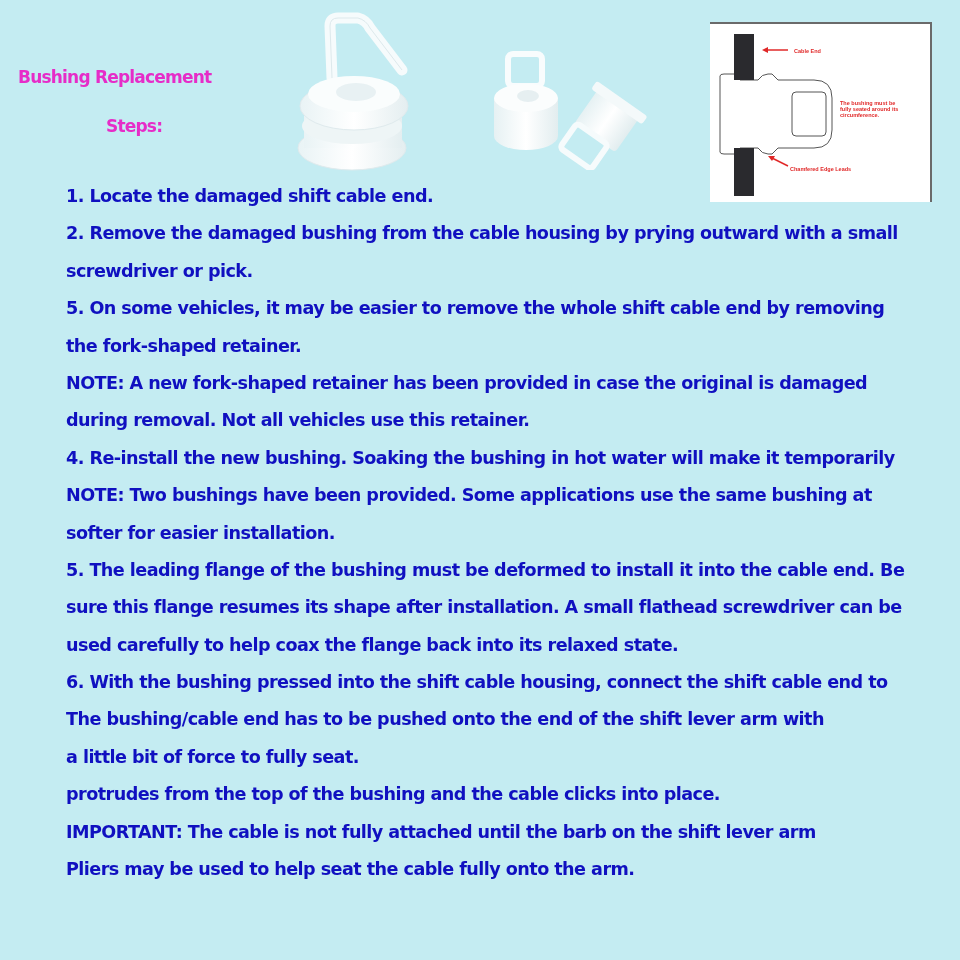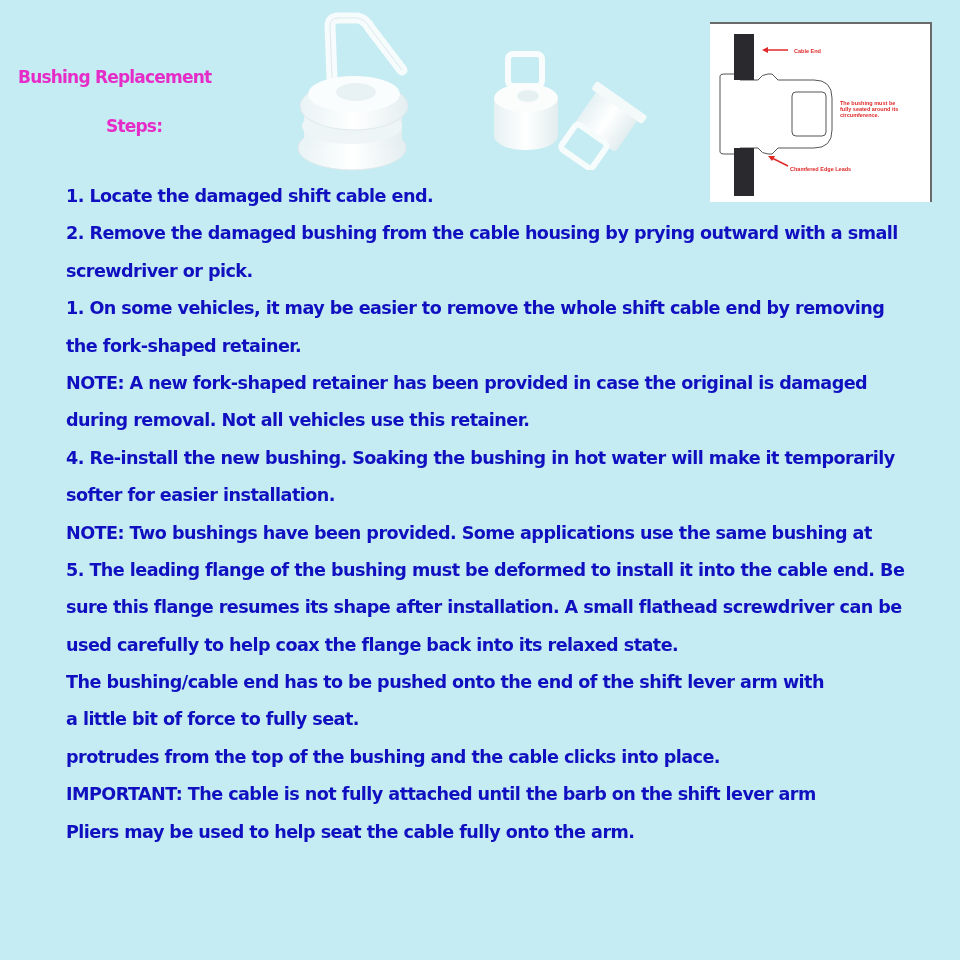--- a/index.html
+++ b/index.html
@@ -149,28 +149,29 @@
     <div>fully seated around its</div>
     <div>circumference.</div>
   </div>
   <div class="diag-label diag-chamfer">Chamfered Edge Leads</div>
 </div>
 
 <div class="steps">
   <div class="step-line">1. Locate the damaged shift cable end.</div>
   <div class="step-line">2. Remove the damaged bushing from the cable housing by prying outward with a small</div>
   <div class="step-line">screwdriver or pick.</div>
-  <div class="step-line">1. On some vehicles, it may be easier to remove the whole shift cable end by removing</div>
+  <div class="step-line">5. On some vehicles, it may be easier to remove the whole shift cable end by removing</div>
   <div class="step-line">the fork-shaped retainer.</div>
   <div class="step-line">NOTE: A new fork-shaped retainer has been provided in case the original is damaged</div>
   <div class="step-line">during removal. Not all vehicles use this retainer.</div>
   <div class="step-line">4. Re-install the new bushing. Soaking the bushing in hot water will make it temporarily</div>
+  <div class="step-line">NOTE: Two bushings have been provided. Some applications use the same bushing at</div>
   <div class="step-line">softer for easier installation.</div>
-  <div class="step-line">NOTE: Two bushings have been provided. Some applications use the same bushing at</div>
   <div class="step-line">5. The leading flange of the bushing must be deformed to install it into the cable end. Be</div>
   <div class="step-line">sure this flange resumes its shape after installation. A small flathead screwdriver can be</div>
   <div class="step-line">used carefully to help coax the flange back into its relaxed state.</div>
+  <div class="step-line">6. With the bushing pressed into the shift cable housing, connect the shift cable end to</div>
   <div class="step-line">The bushing/cable end has to be pushed onto the end of the shift lever arm with</div>
   <div class="step-line">a little bit of force to fully seat.</div>
   <div class="step-line">protrudes from the top of the bushing and the cable clicks into place.</div>
   <div class="step-line">IMPORTANT: The cable is not fully attached until the barb on the shift lever arm</div>
   <div class="step-line">Pliers may be used to help seat the cable fully onto the arm.</div>
 </div>
 
 </body></html>

